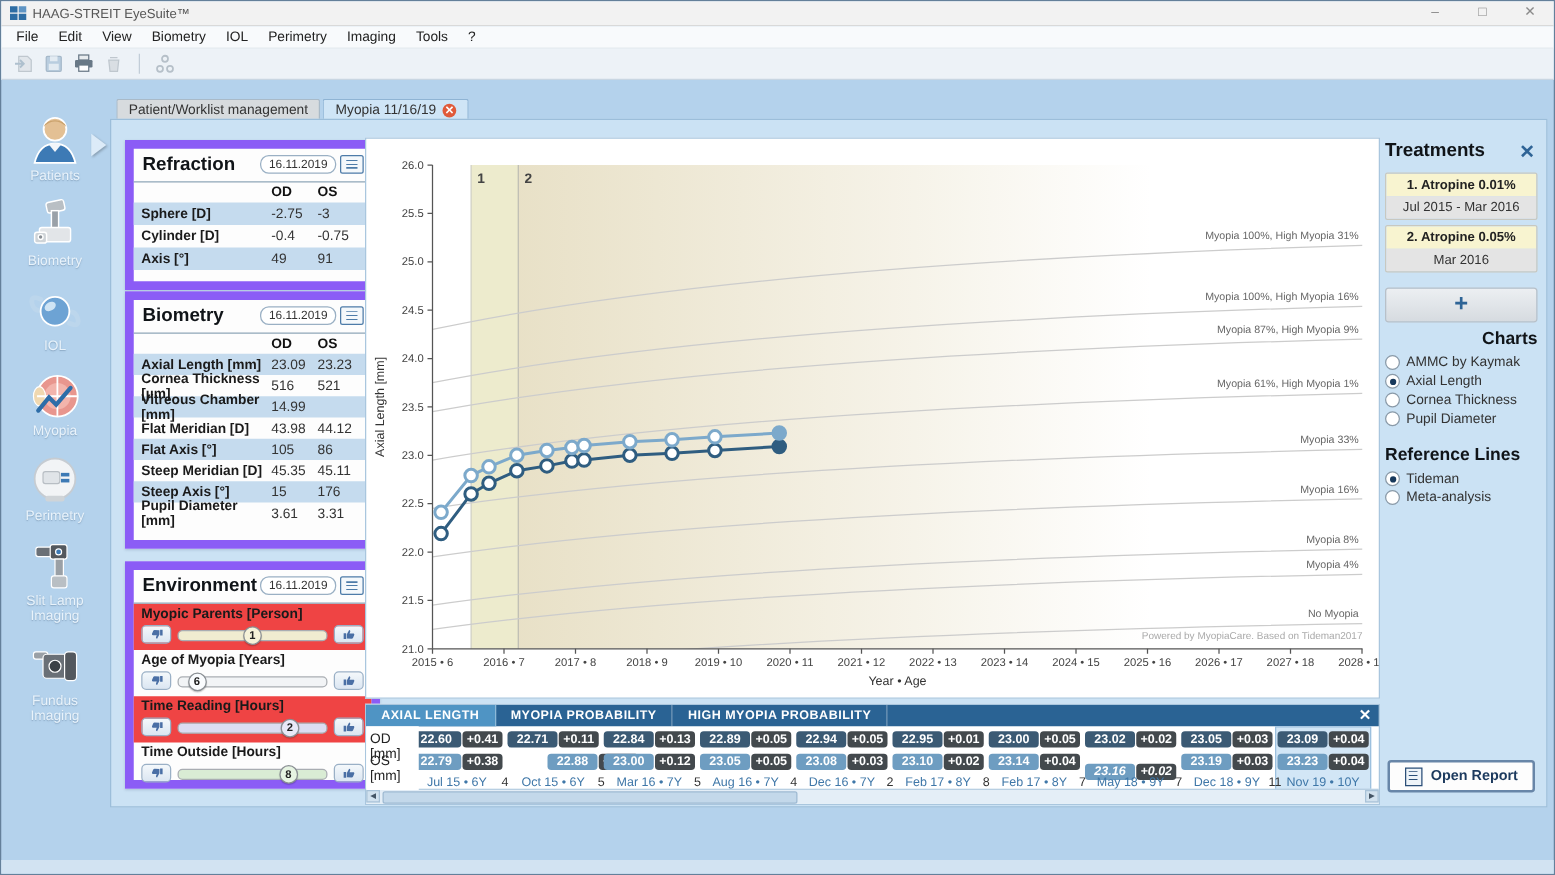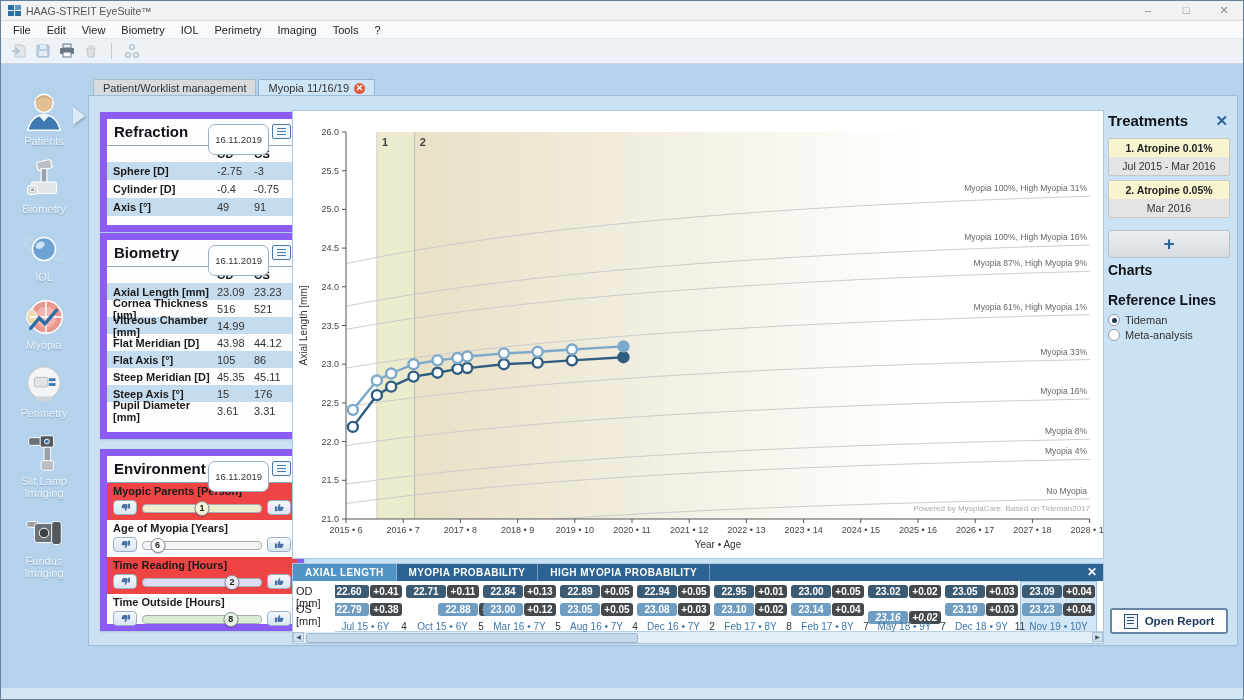--- a/index.html
+++ b/index.html
@@ -28,21 +28,21 @@
   
   #tabs{position:absolute;left:93px;top:79px;display:flex;align-items:flex-end;}
   .tab{height:16px;line-height:16px;font-size:11px;color:#333;padding:0 9px;border:1px solid #a9bac8;border-bottom:none;background:#d7dbde;margin-right:2px;border-radius:2px 2px 0 0;display:flex;align-items:center;}
   .tab.active{background:#cfe5f6;border-color:#8fb4d4;}
   .tab-close{width:11px;height:11px;border-radius:50%;background:#e05a3a;color:#fff;font-size:9px;line-height:11px;text-align:center;margin-left:5px;font-weight:bold;}
   #content{position:absolute;left:88px;top:95px;width:1150px;height:551px;background:#cbe2f4;border:1px solid #9cbeda;box-sizing:border-box;}
   
   .panel{position:absolute;background:#fdfdfd;border:7px solid #8b5cf6;box-shadow:0 1px 2px rgba(70,100,130,.25);}
   .panel-head{position:relative;height:26px;border-bottom:1px solid #8fa6b8;}
   .panel-title{position:absolute;left:7px;top:4px;font-size:15px;font-weight:bold;color:#101418;}
-  .panel-date{position:absolute;right:28px;top:5px;font-size:9.5px;color:#333;border:1px solid #9ab0c4;border-radius:7px;background:#fff;padding:9px 6px;}
+  .panel-date{position:absolute;right:28px;top:5px;font-size:9.5px;color:#333;border:1px solid #9ab0c4;border-radius:7px;background:#fff;padding:1px 6px;}
   .panel-menu-btn{position:absolute;right:6px;top:5px;width:17px;height:13px;border:1px solid #4d7ba8;border-radius:2px;background:#f4f8fb;display:flex;align-items:center;justify-content:center;}
   .panel-menu-btn span{display:block;width:9px;height:7px;background:repeating-linear-gradient(#4d7ba8 0 1px,transparent 1px 3px);}
   .vrow{display:flex;align-items:center;height:18px;font-size:11px;padding:0 6px;}
   .vrow.striped{background:#c5dbee;}
   .vrow .rl{flex:1;font-weight:bold;color:#1a1a1a;}
   .vrow .rv{width:37px;color:#333;}
   .vhead{display:flex;height:16px;font-size:11px;font-weight:bold;color:#111;padding:0 6px;align-items:center;}
   .vhead .rl{flex:1;}
   .vhead .rv{width:37px;}
   
@@ -557,21 +557,39 @@
           <div class="treat-period">Jul 2015 - Mar 2016</div>
         </div>
         <div class="treat-card">
           <div class="treat-name">2. Atropine 0.05%</div>
           <div class="treat-period">Mar 2016</div>
         </div>
       </div>
     <div id="treat-add">+</div>
   </div>
   <div id="right-col">
-    <div class="rgroup-title" style="margin-top:0;">Charts</div>
+    <div class="rgroup-title" style="margin-top:0;text-align:right;">Charts</div>
+    <div id="charts-radios">
+        <div class="radio-row">
+          <span class="radio"></span>
+          <span class="radio-label">AMMC by Kaymak</span>
+        </div>
+        <div class="radio-row">
+          <span class="radio sel"></span>
+          <span class="radio-label">Axial Length</span>
+        </div>
+        <div class="radio-row">
+          <span class="radio"></span>
+          <span class="radio-label">Cornea Thickness</span>
+        </div>
+        <div class="radio-row">
+          <span class="radio"></span>
+          <span class="radio-label">Pupil Diameter</span>
+        </div>
+      </div>
     <div class="rgroup-title">Reference Lines</div>
     <div id="ref-radios">
         <div class="radio-row">
           <span class="radio sel"></span>
           <span class="radio-label">Tideman</span>
         </div>
         <div class="radio-row">
           <span class="radio"></span>
           <span class="radio-label">Meta-analysis</span>
         </div>

